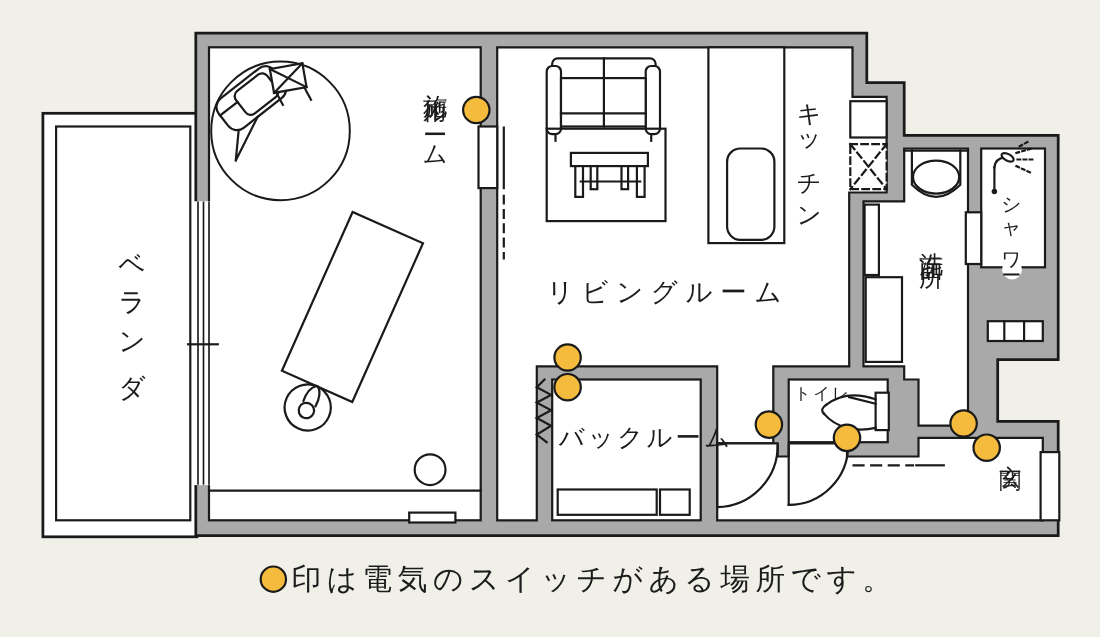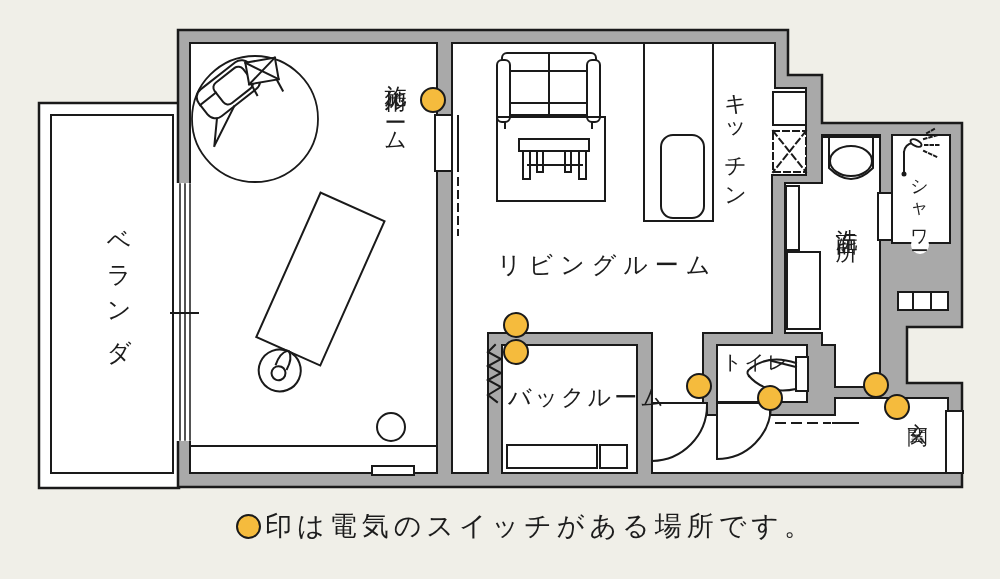--- a/index.html
+++ b/index.html
@@ -152,25 +152,25 @@
       <line x1="772" y1="361" x2="796" y2="367"></line>
     </g>
 
     <rect x="507" y="445" width="90" height="23" fill="#ffffff"></rect>
     <rect x="600" y="445" width="27" height="23" fill="#ffffff"></rect>
   </g>
 </svg>
 
 <div class="room-label vlabel" style="left:104px;top:213px;font-size:24px;letter-spacing:9px;">ベランダ</div>
 <div class="room-label vlabel" style="left:382px;top:67px;font-size:22px;letter-spacing:6px;">施術ルーム</div>
-<div class="room-label" style="left:497px;top:252px;font-size:24px;letter-spacing:7px;font-family:Liberation Mono, monospace;">リビングルーム</div>
+<div class="room-label" style="left:497px;top:252px;font-size:24px;letter-spacing:7px;">リビングルーム</div>
 <div class="room-label vlabel" style="left:722px;top:79px;font-size:22px;letter-spacing:6px;">キッチン</div>
 <div class="room-label vlabel" style="left:833px;top:211px;font-size:22px;letter-spacing:6px;">洗面所</div>
 <div class="room-label vlabel" style="left:908px;top:167px;font-size:18px;letter-spacing:4px;">シャワー</div>
-<div class="room-label" style="left:722px;top:350px;font-size:20px;letter-spacing:2px;">トイレ</div>
+<div class="room-label" style="left:722px;top:350px;font-size:15px;letter-spacing:2px;">トイレ</div>
 <div class="room-label" style="left:508px;top:383px;font-size:23px;letter-spacing:3px;">バックルーム</div>
 <div class="room-label vlabel" style="left:905px;top:407px;font-size:20px;letter-spacing:5px;">玄関</div>
 
 <div id="legend">
   <span class="dot"></span>
   <span class="txt">印は電気のスイッチがある場所です。</span>
 </div>
 
 <div class="switch-marker" style="left: 419.5px; top: 86.5px; background: rgb(245, 187, 61);"></div>
     <div class="switch-marker" style="left: 502.5px; top: 311.5px; background: rgb(245, 187, 61);"></div>

